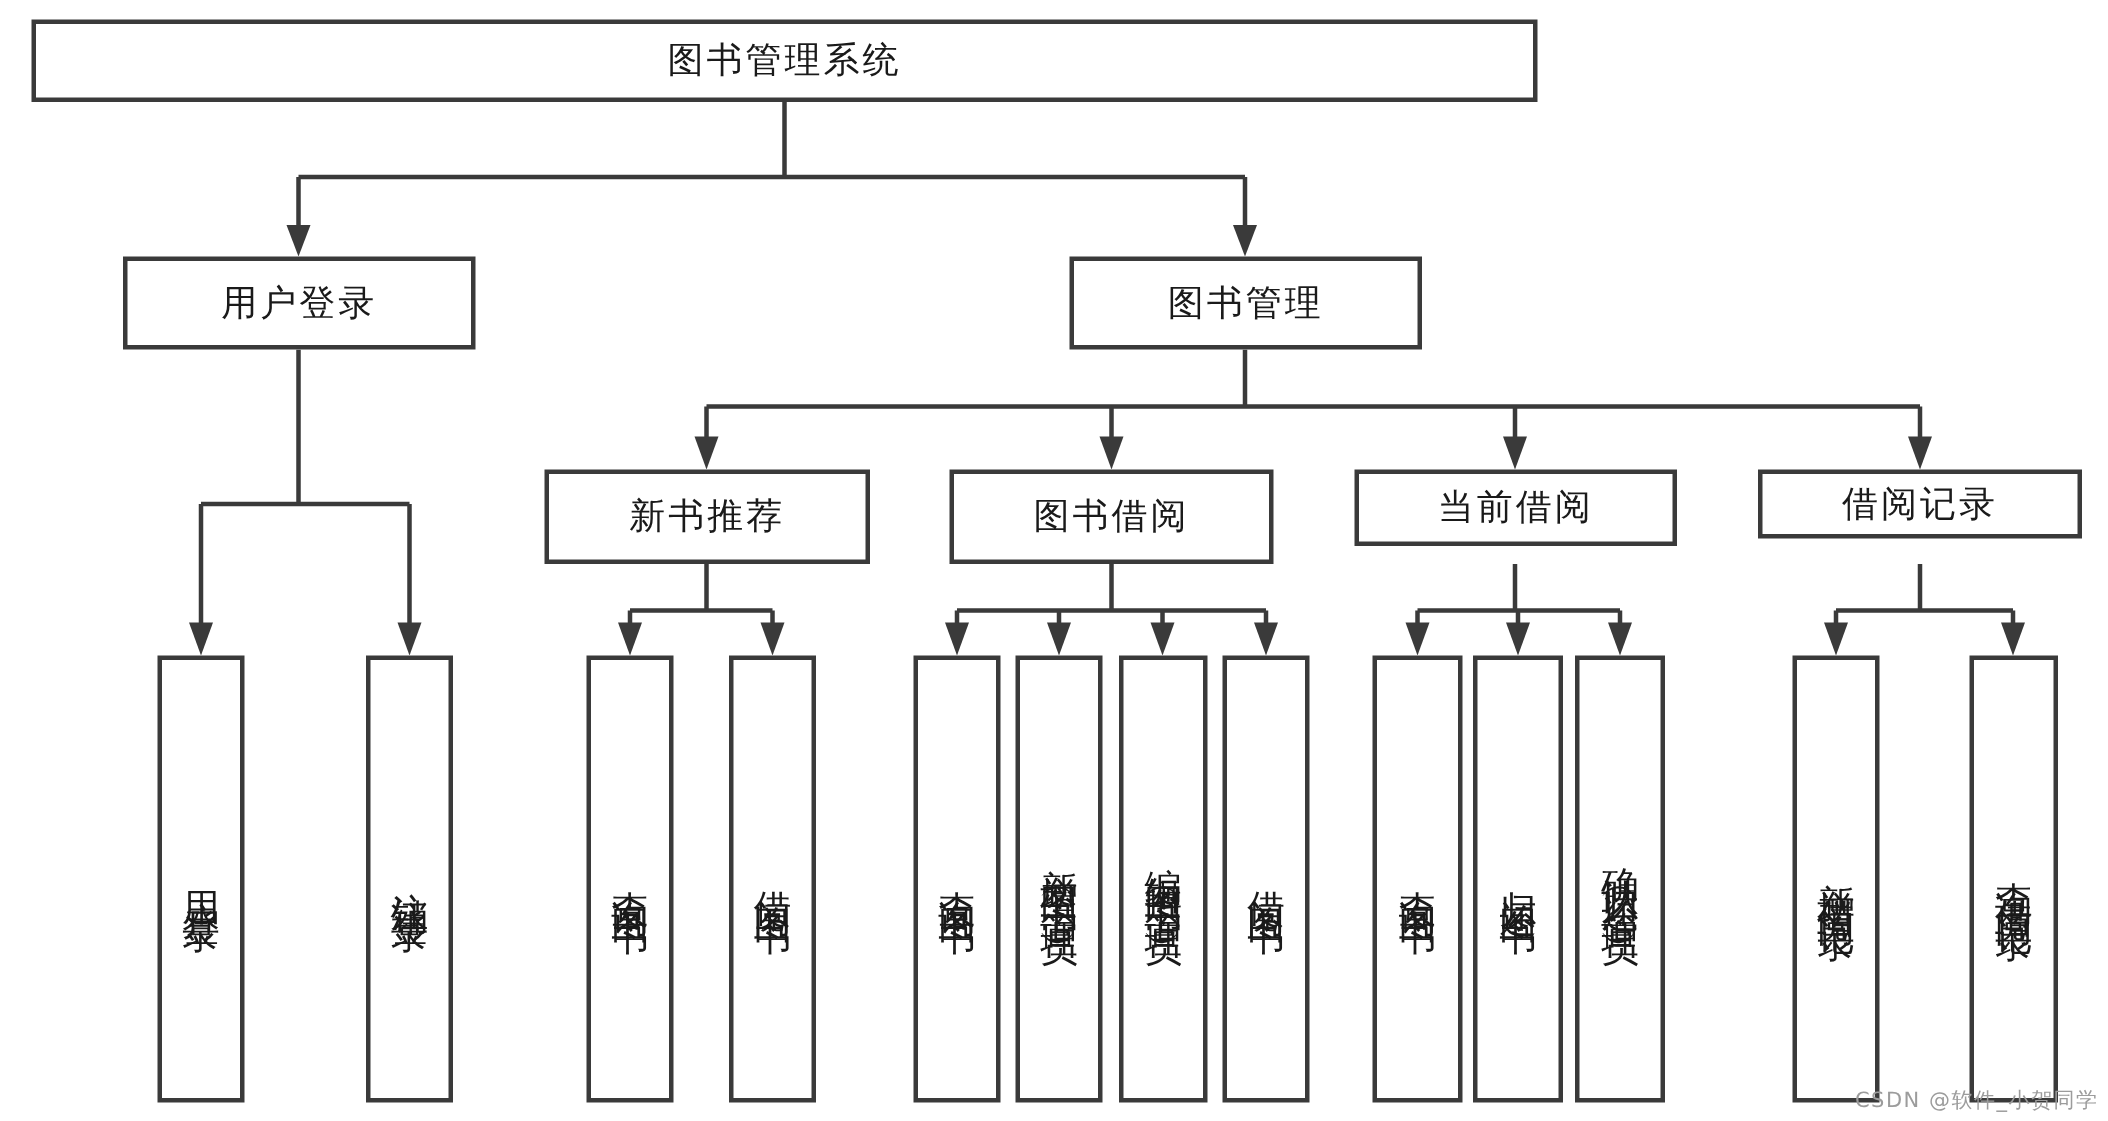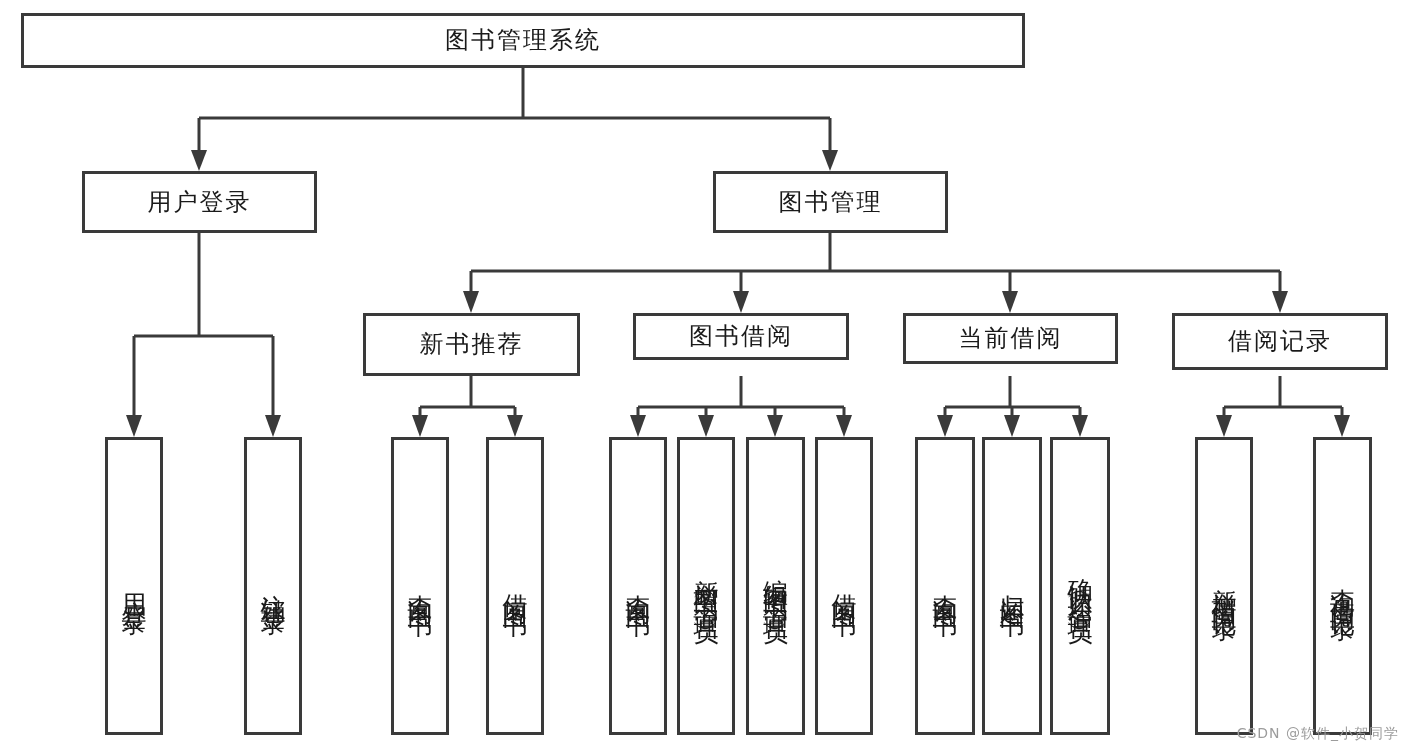--- a/index.html
+++ b/index.html
@@ -114,27 +114,27 @@
   <div class="box" style="left:82px; top:171px; width:235px; height:62px;">
     <span>用户登录</span>
   </div>
   <div class="box" style="left:363px; top:313px; width:217px; height:63px;">
     <span>新书推荐</span>
   </div>
 
   <div class="box" style="left:713px; top:171px; width:235px; height:62px;">
     <span>图书管理</span>
   </div>
-  <div class="box" style="left:633px; top:313px; width:216px; height:47px;">
+  <div class="box" style="left:633px; top:313px; width:216px; height:63px;">
     <span>图书借阅</span>
   </div>
   <div class="box" style="left:903px; top:313px; width:215px; height:51px;">
     <span>当前借阅</span>
   </div>
-  <div class="box" style="left:1172px; top:313px; width:216px; height:57px;">
+  <div class="box" style="left:1172px; top:313px; width:216px; height:46px;">
     <span>借阅记录</span>
   </div>
 
   <div class="leaf" style="left:105px; width:58px;">
     <span class="vtext">用户登录</span>
   </div>
   <div class="leaf" style="left:244px; width:58px;">
     <span class="vtext">注销登录</span>
   </div>
 

